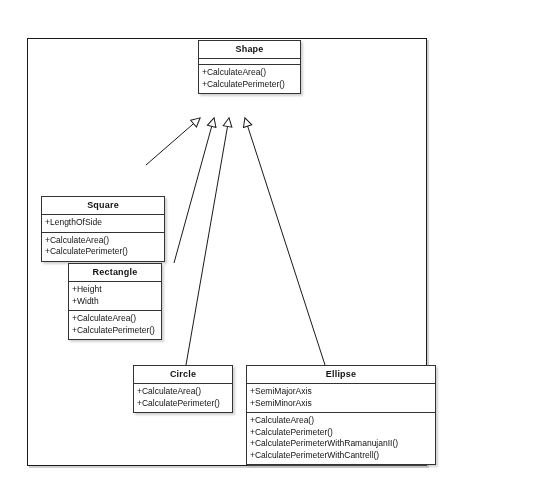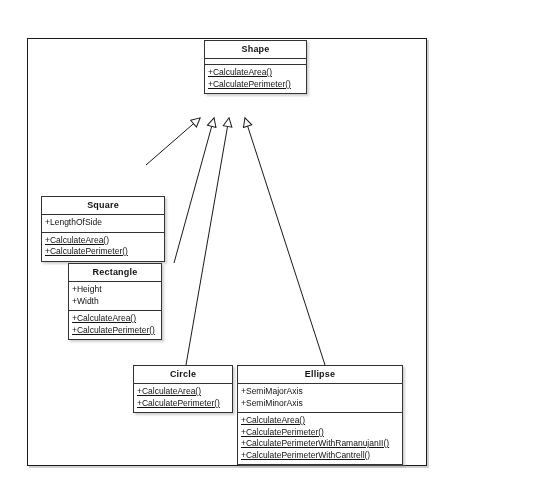--- a/index.html
+++ b/index.html
@@ -59,39 +59,38 @@
     padding: 3px 2px 3px 2px;
     border-bottom: 1px solid #333333;
     letter-spacing: 0.2px;
   }
   .uml-compartment {
     padding: 2px 3px 3px 3px;
     border-bottom: 1px solid #333333;
   }
   .uml-compartment:last-child {
     border-bottom: none;
-    text-decoration: underline;
   }
   .uml-compartment.empty {
     padding: 0;
     height: 5px;
   }
   .uml-member {
     white-space: nowrap;
     padding: 0;
     margin: 0;
     font-size: 8.5px;
     line-height: 11.5px;
   }
   
-  #class-shape     { left: 204px; top: 40px;  width: 103px; }
+  #class-shape     { left: 198px; top: 40px;  width: 103px; }
   #class-square    { left: 41px;  top: 157px; width: 124px; margin-top: 39px; }
   #class-rectangle { left: 68px;  top: 263px; width: 94px; }
   #class-circle    { left: 133px; top: 365px; width: 100px; }
-  #class-ellipse   { left: 237px; top: 365px; width: 166px; }
+  #class-ellipse   { left: 246px; top: 365px; width: 190px; }
 </style>
 </head>
 <body>
 
 <div id="canvas">
 
   <div id="diagram-frame"></div>
 
   <svg id="connectors" viewBox="0 0 547 497" width="547" height="497">
     <defs>

